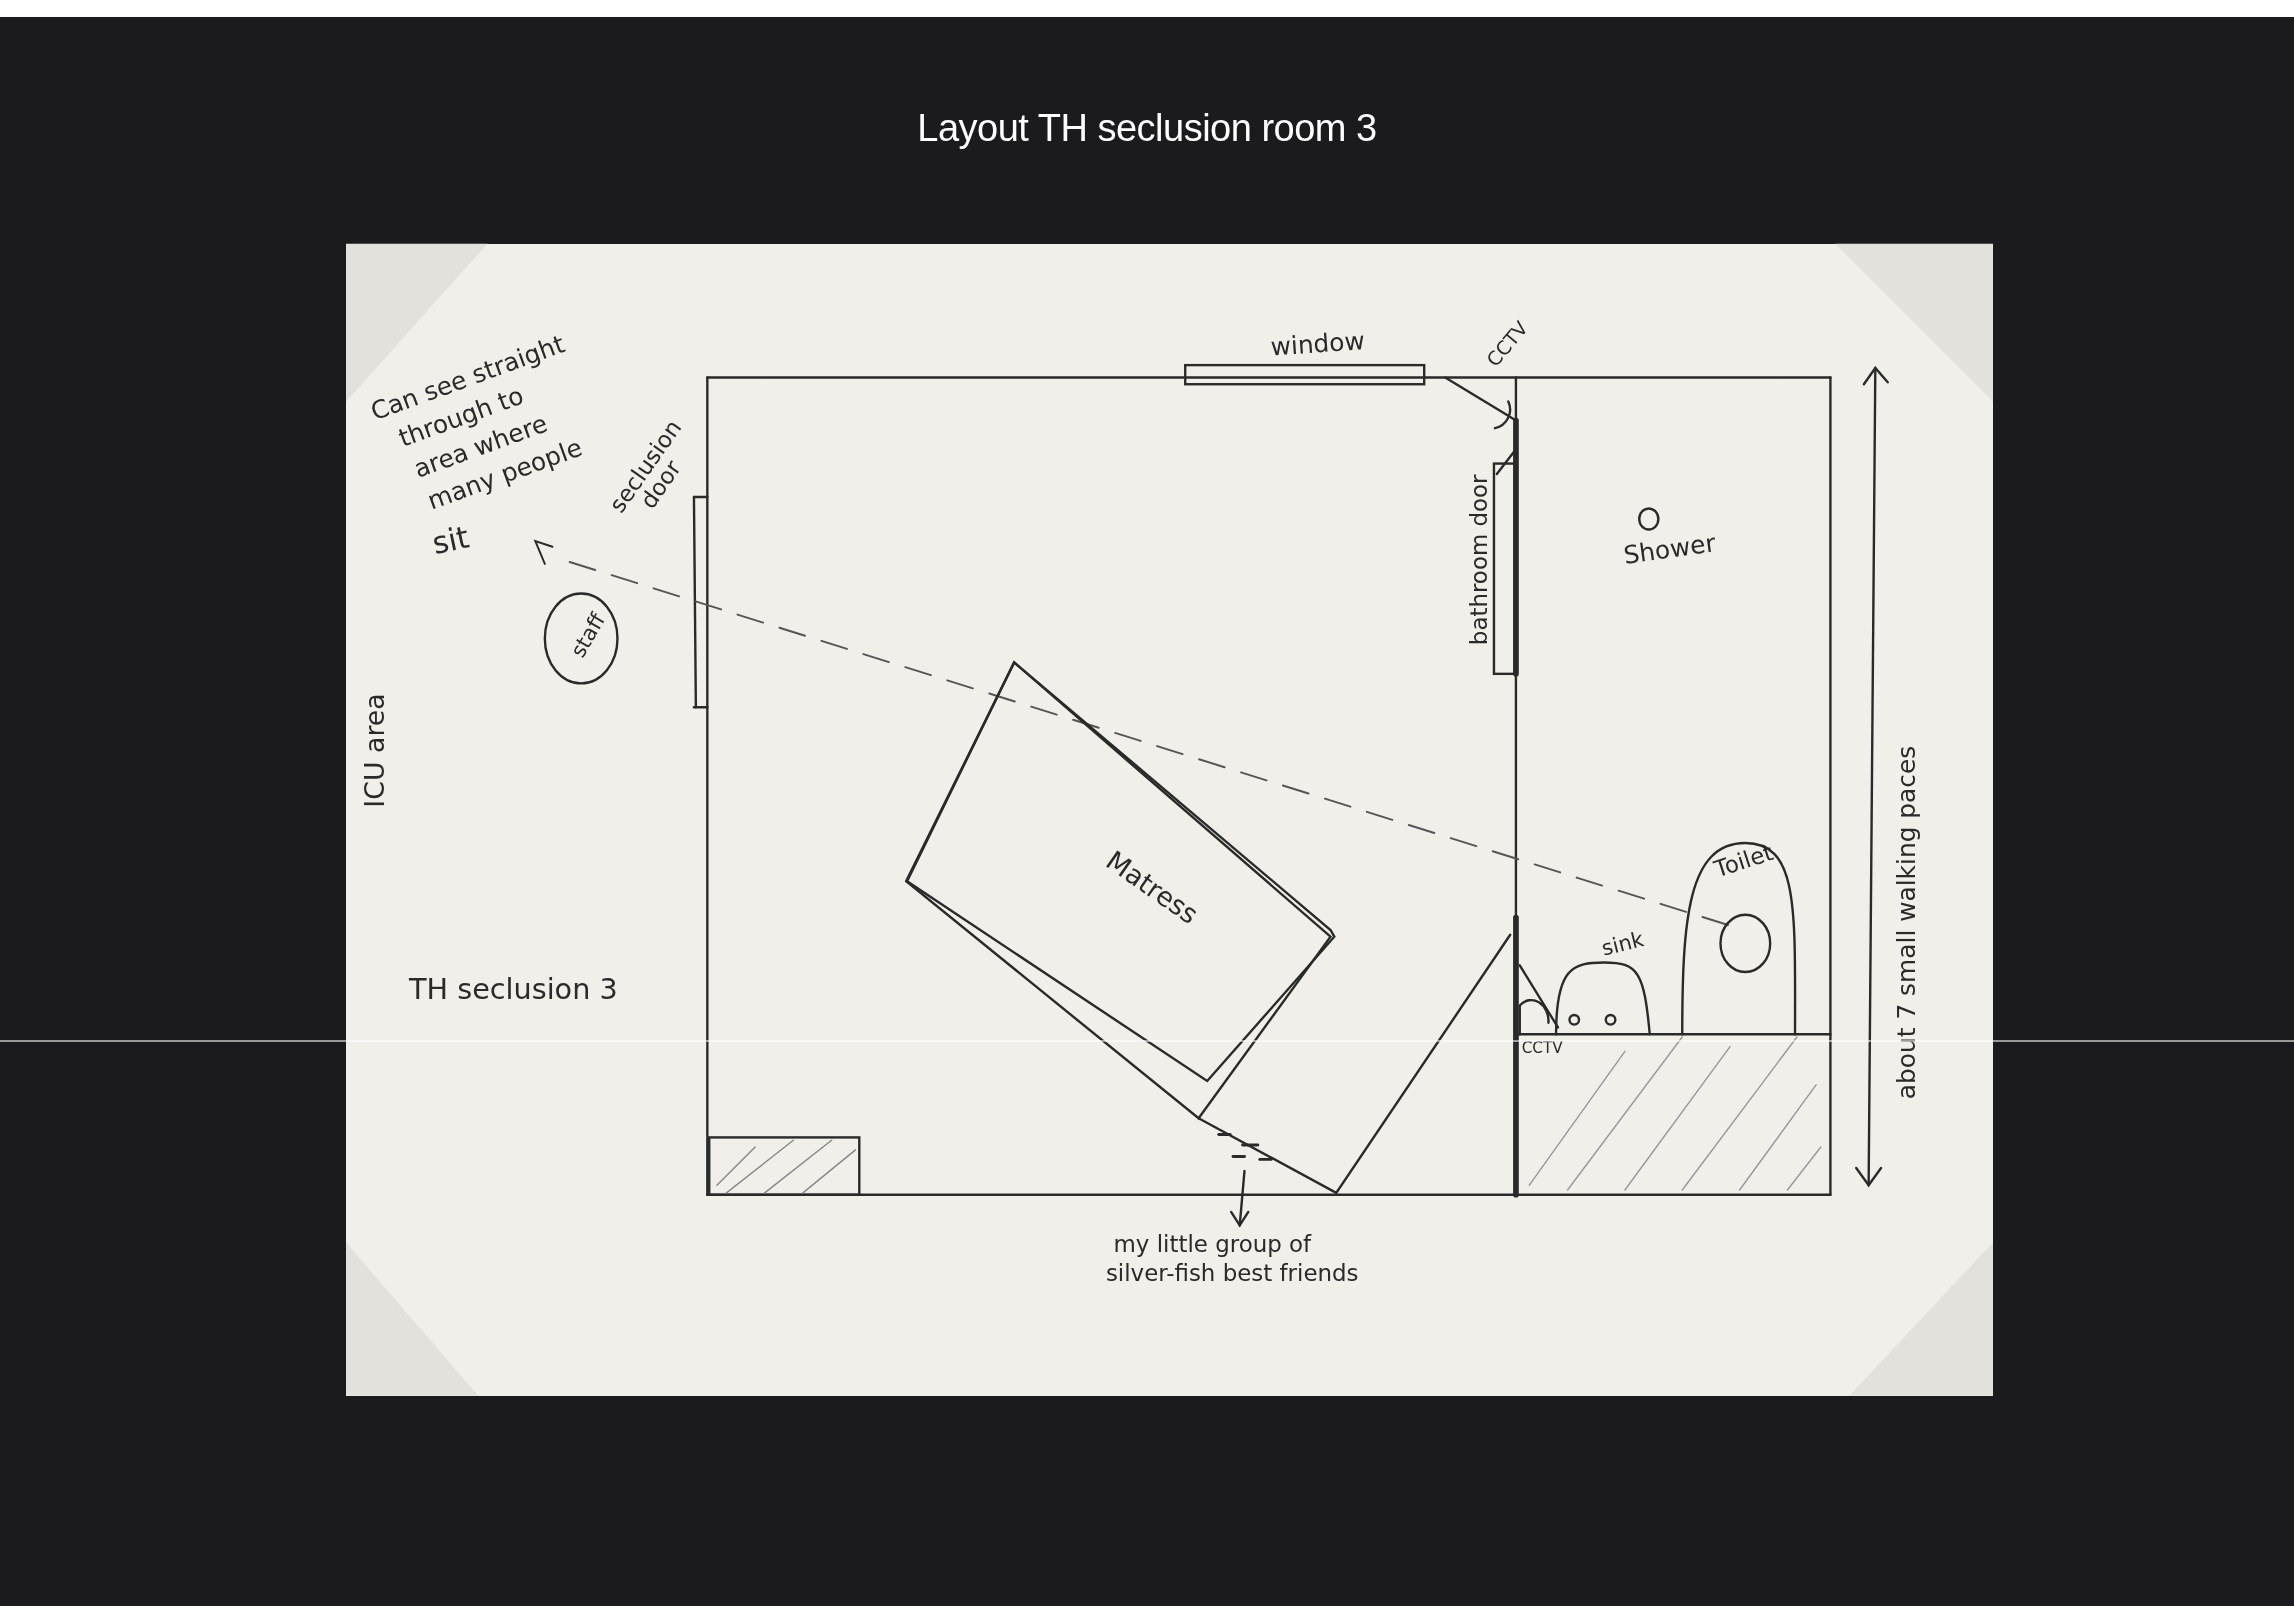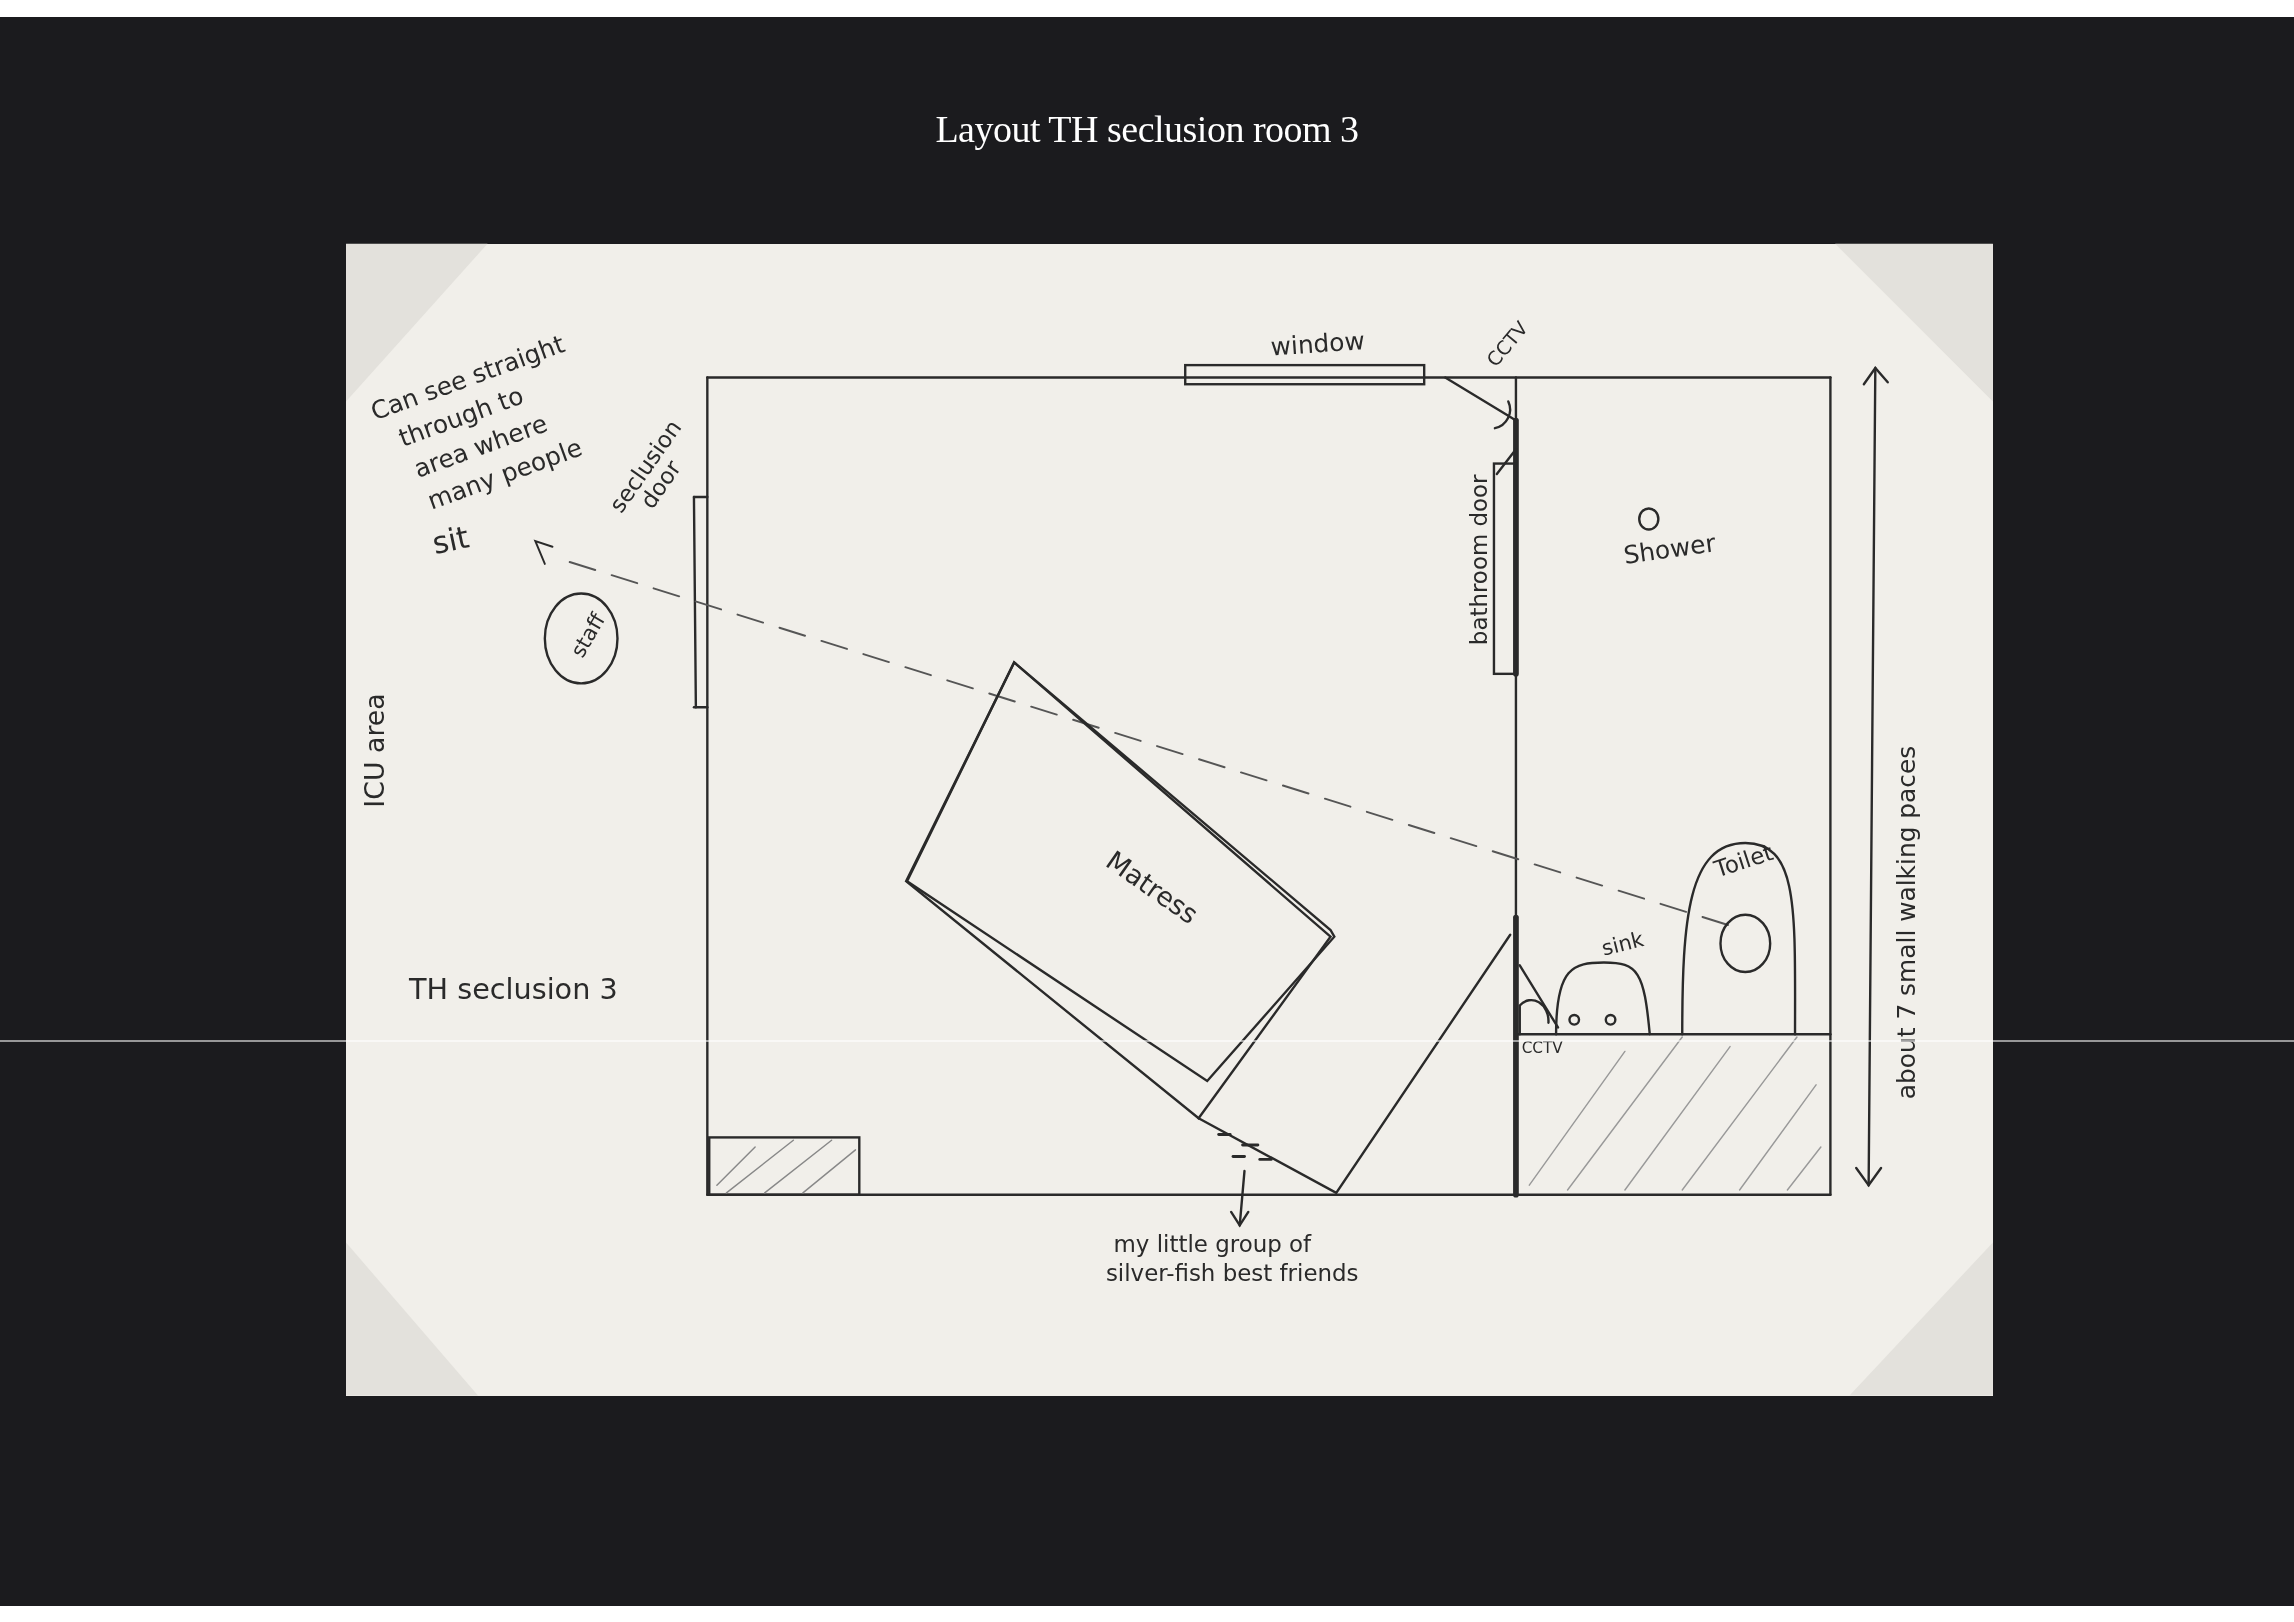--- a/index.html
+++ b/index.html
@@ -4,21 +4,21 @@
   <style>
     html, body { margin: 0; padding: 0; background: #ffffff; }
     body { width: 2294px; height: 1622px; position: relative; overflow: hidden; }
     .mat {
       position: absolute; left: 0; top: 17px; width: 2294px; height: 1589px;
       background: #1b1b1e;
     }
     .title {
       position: absolute; left: 0; width: 2294px; top: 107px;
       text-align: center; color: #ffffff;
-      font-family: Liberation Serif, serif; font-size: 38px;
+      font-family: Liberation Sans, sans-serif; font-size: 38px;
       letter-spacing: -0.5px;
     }
     .paper {
       position: absolute; left: 346px; top: 244px; width: 1647px; height: 1152px;
       background: #f1efea;
     }
     .scanline {
       position: absolute; left: 0; top: 1040px; width: 2294px; height: 1.9px;
       background: rgba(255,255,255,0.55);
     }

